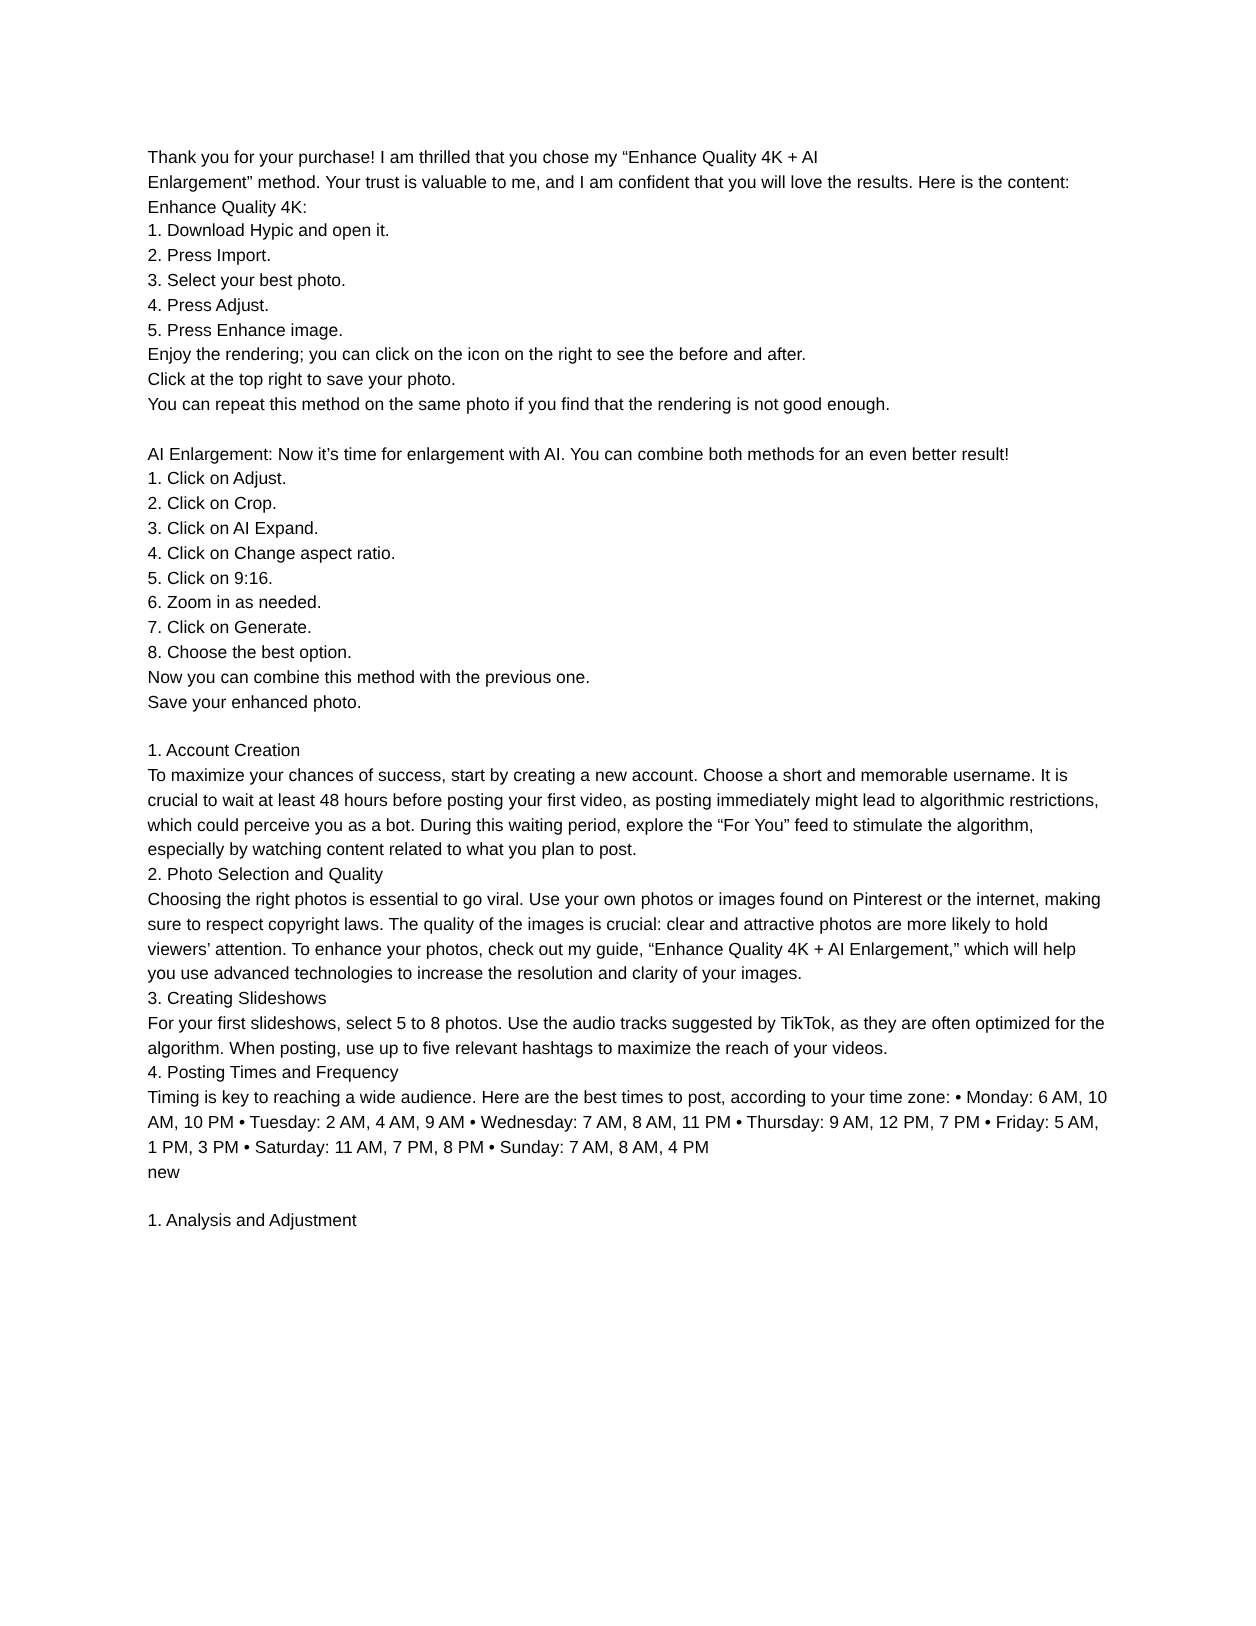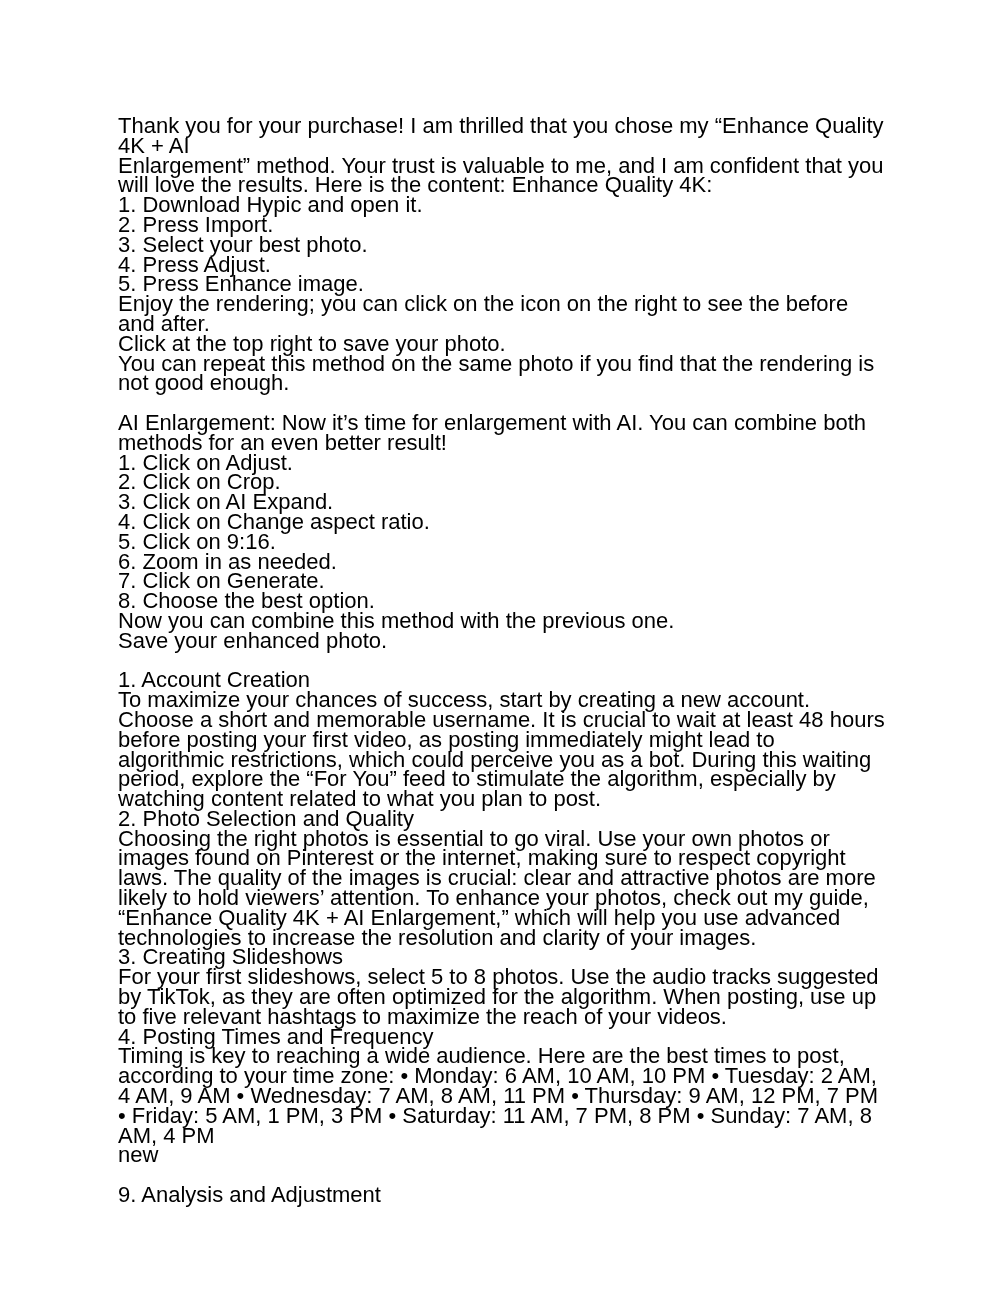--- a/index.html
+++ b/index.html
@@ -9,21 +9,21 @@
   }
   .page {
     position: relative;
     width: 1005px;
     height: 1301px;
     box-sizing: border-box;
     background: #ffffff;
     padding: 116px 118px 0 118px;
     color: #000000;
     font-family: "Liberation Sans", sans-serif;
-    font-size: 22px;
+    font-size: 14px;
     line-height: 19.8px;
     overflow: hidden;
   }
   .block {
     margin: 0 0 19.8px 0;
     white-space: pre-wrap;
     word-wrap: break-word;
   }
 </style>
 </head>
@@ -53,14 +53,14 @@
 Save your enhanced photo.</p>
   <p class="block">1. Account Creation
 To maximize your chances of success, start by creating a new account. Choose a short and memorable username. It is crucial to wait at least 48 hours before posting your first video, as posting immediately might lead to algorithmic restrictions, which could perceive you as a bot. During this waiting period, explore the “For You” feed to stimulate the algorithm, especially by watching content related to what you plan to post.
 2. Photo Selection and Quality
 Choosing the right photos is essential to go viral. Use your own photos or images found on Pinterest or the internet, making sure to respect copyright laws. The quality of the images is crucial: clear and attractive photos are more likely to hold viewers’ attention. To enhance your photos, check out my guide, “Enhance Quality 4K + AI Enlargement,” which will help you use advanced technologies to increase the resolution and clarity of your images.
 3. Creating Slideshows
 For your first slideshows, select 5 to 8 photos. Use the audio tracks suggested by TikTok, as they are often optimized for the algorithm. When posting, use up to five relevant hashtags to maximize the reach of your videos.
 4. Posting Times and Frequency
 Timing is key to reaching a wide audience. Here are the best times to post, according to your time zone: • Monday: 6 AM, 10 AM, 10 PM • Tuesday: 2 AM, 4 AM, 9 AM • Wednesday: 7 AM, 8 AM, 11 PM • Thursday: 9 AM, 12 PM, 7 PM • Friday: 5 AM, 1 PM, 3 PM • Saturday: 11 AM, 7 PM, 8 PM • Sunday: 7 AM, 8 AM, 4 PM
 new</p>
-  <p class="block">9. Analysis and Adjustment</p>
+  <p class="block">1. Analysis and Adjustment</p>
 </div>
 
 </body></html>

